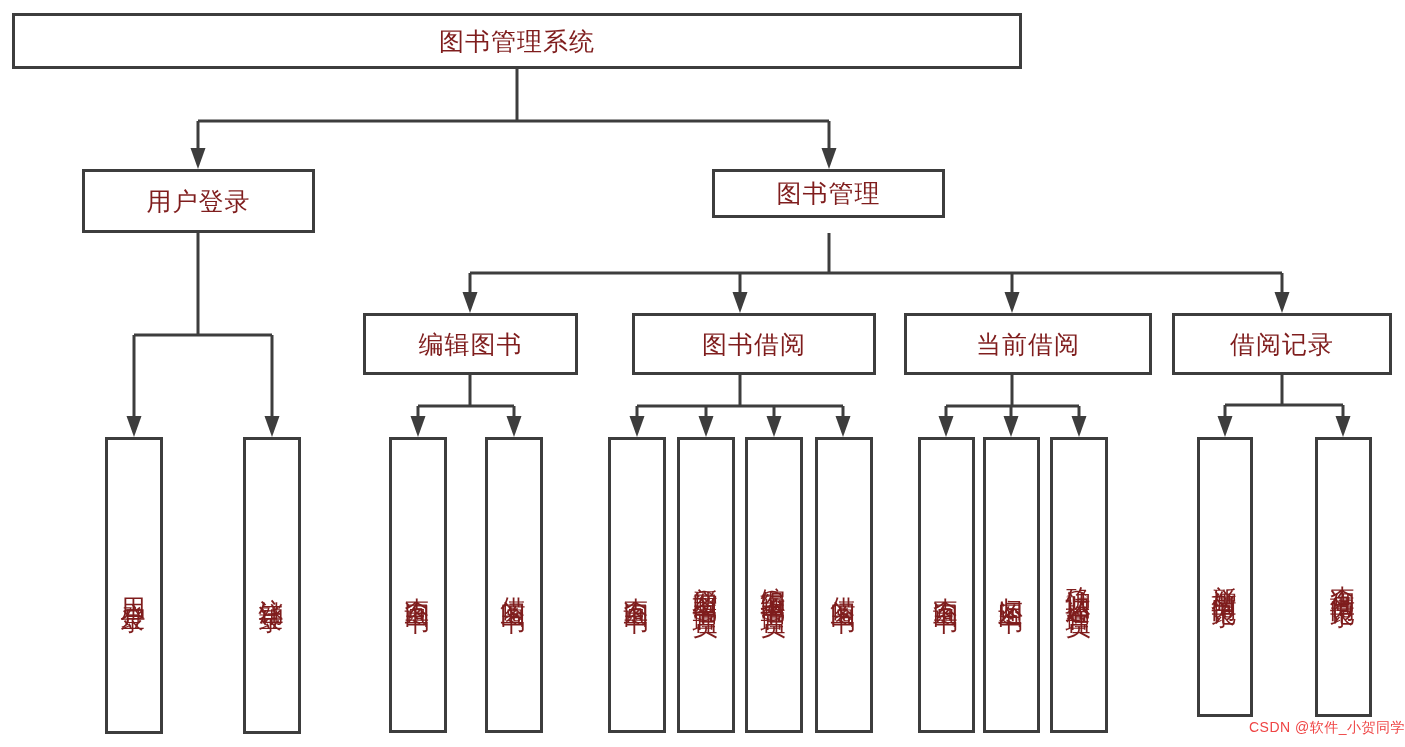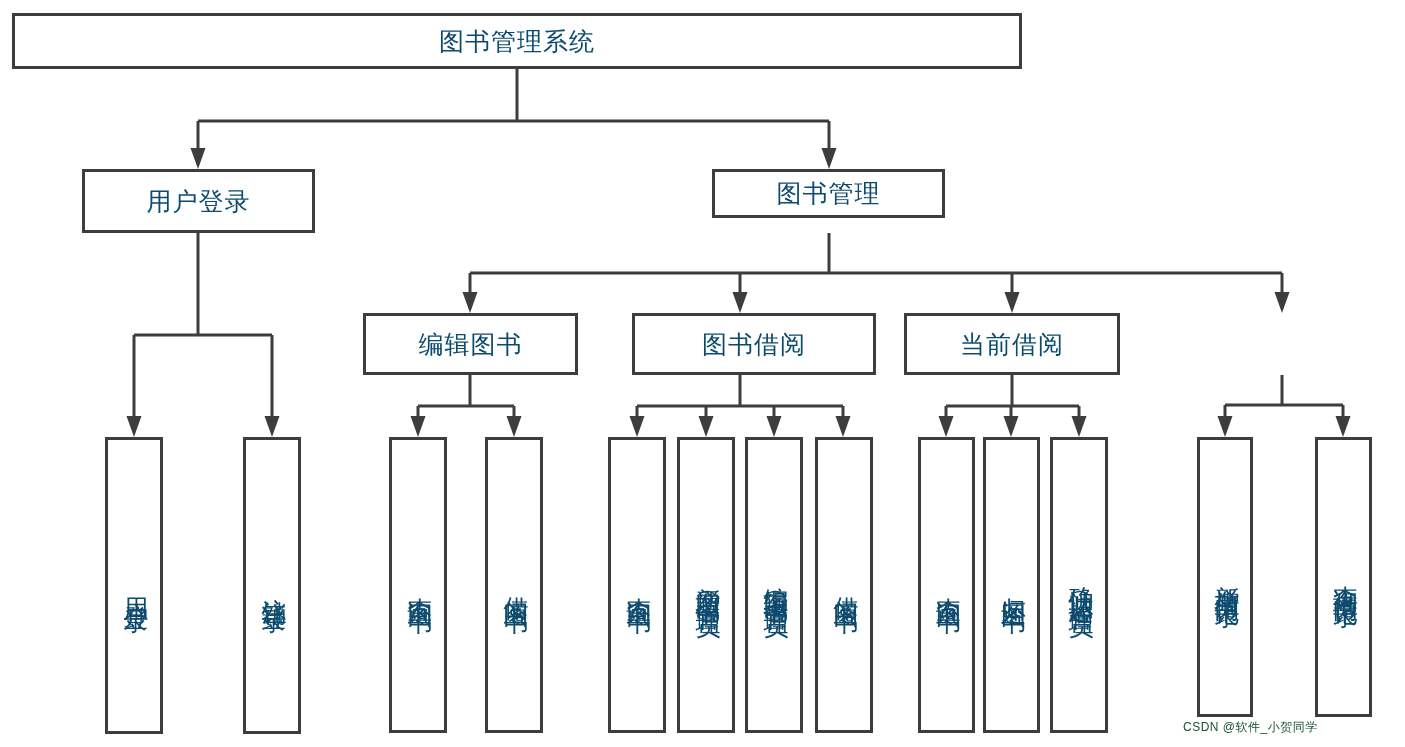--- a/index.html
+++ b/index.html
@@ -12,36 +12,35 @@
   }
   .wires{position:absolute;left:0;top:0;width:1405px;height:747px;}
   .node{
     position:absolute;
     box-sizing:border-box;
     background:#ffffff;
     border:3px solid #3d3d3d;
     display:flex;
     align-items:center;
     justify-content:center;
-    color:#0c4a6e;
+    color:#7f1d1d;
     font-size:25px;
     letter-spacing:1px;
-    font-family:Liberation Mono, monospace;
   }
   .node.v{
     writing-mode:vertical-rl;
     text-orientation:mixed;
     letter-spacing:4px;
     font-size:25px;
   }
   .watermark{
     position:absolute;
-    left:1183px;top:719px;
-    font-size:12px;
-    color:#14532d;
+    left:1249px;top:719px;
+    font-size:14px;
+    color:#ef4444;
     letter-spacing:0.5px;
     white-space:nowrap;
   }
 </style>
 </head>
 <body>
 
 <div class="canvas">
 
   <svg class="wires" viewBox="0 0 1405 747" xmlns="http://www.w3.org/2000/svg">
@@ -99,21 +98,22 @@
       <polygon points="1335.5,416 1350.5,416 1343,437" fill="#3d3d3d"></polygon>
     </svg>
 
   <div class="node h" style="left:12px;top:13px;width:1010px;height:56px">图书管理系统</div>
 
   <div class="node h" style="left:82px;top:169px;width:233px;height:64px">用户登录</div>
   <div class="node h" style="left:712px;top:169px;width:233px;height:49px">图书管理</div>
 
   <div class="node h" style="left:363px;top:313px;width:215px;height:62px">编辑图书</div>
   <div class="node h" style="left:632px;top:313px;width:244px;height:62px">图书借阅</div>
-  <div class="node h" style="left:904px;top:313px;width:216px;height:62px">当前借阅</div>
+  <div class="node h" style="left:904px;top:313px;width:248px;height:62px">当前借阅</div>
+  <div class="node h" style="left:1172px;top:313px;width:220px;height:62px">借阅记录</div>
 
   <div class="node v" style="left:105px;top:437px;width:58px;height:297px">用户登录</div>
   <div class="node v" style="left:243px;top:437px;width:58px;height:297px">注销登录</div>
 
   <div class="node v" style="left:389px;top:437px;width:58px;height:296px">查询图书</div>
   <div class="node v" style="left:485px;top:437px;width:58px;height:296px">借阅图书</div>
 
   <div class="node v" style="left:608px;top:437px;width:58px;height:296px">查询图书</div>
   <div class="node v" style="left:677px;top:437px;width:58px;height:296px">新增图书（管理员）</div>
   <div class="node v" style="left:745px;top:437px;width:58px;height:296px">编辑图书（管理员）</div>

